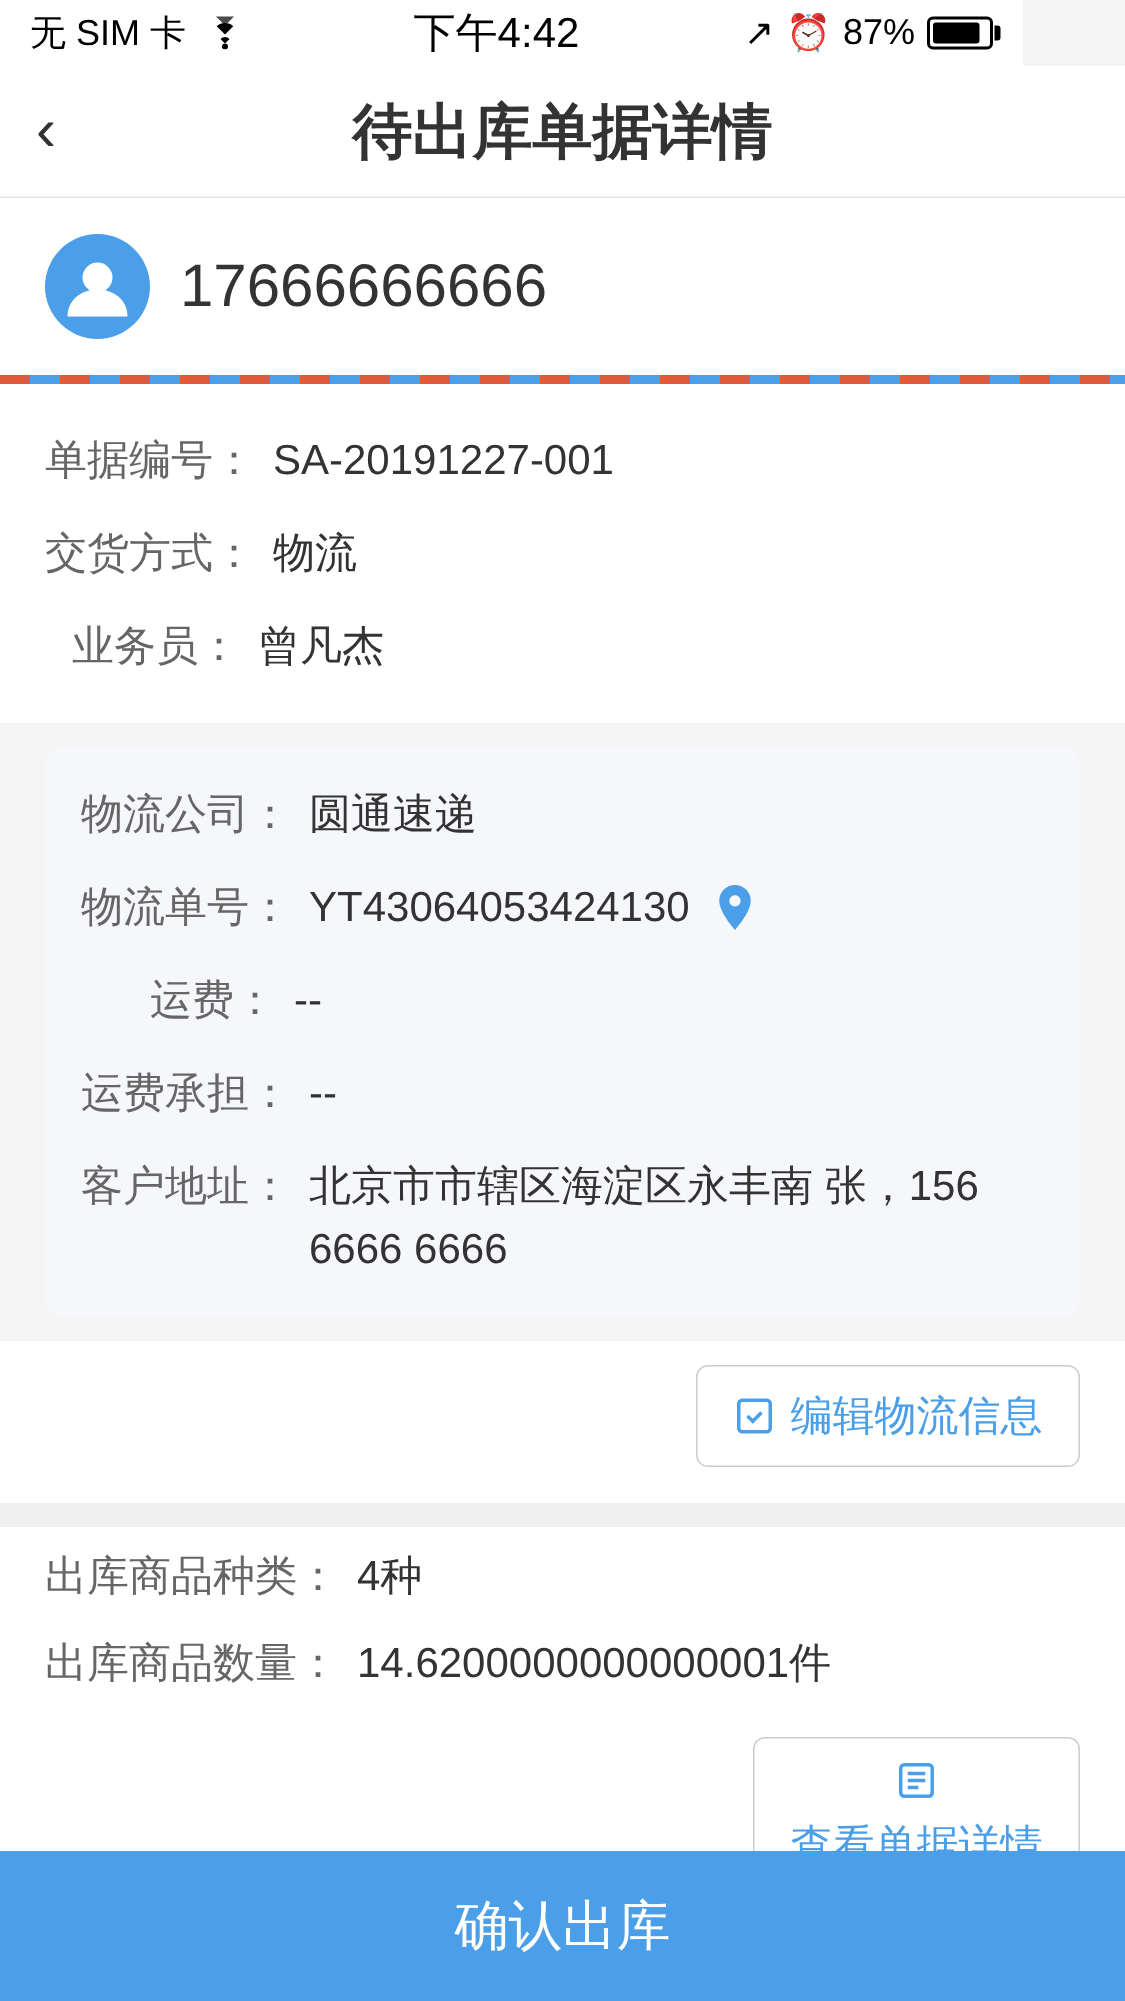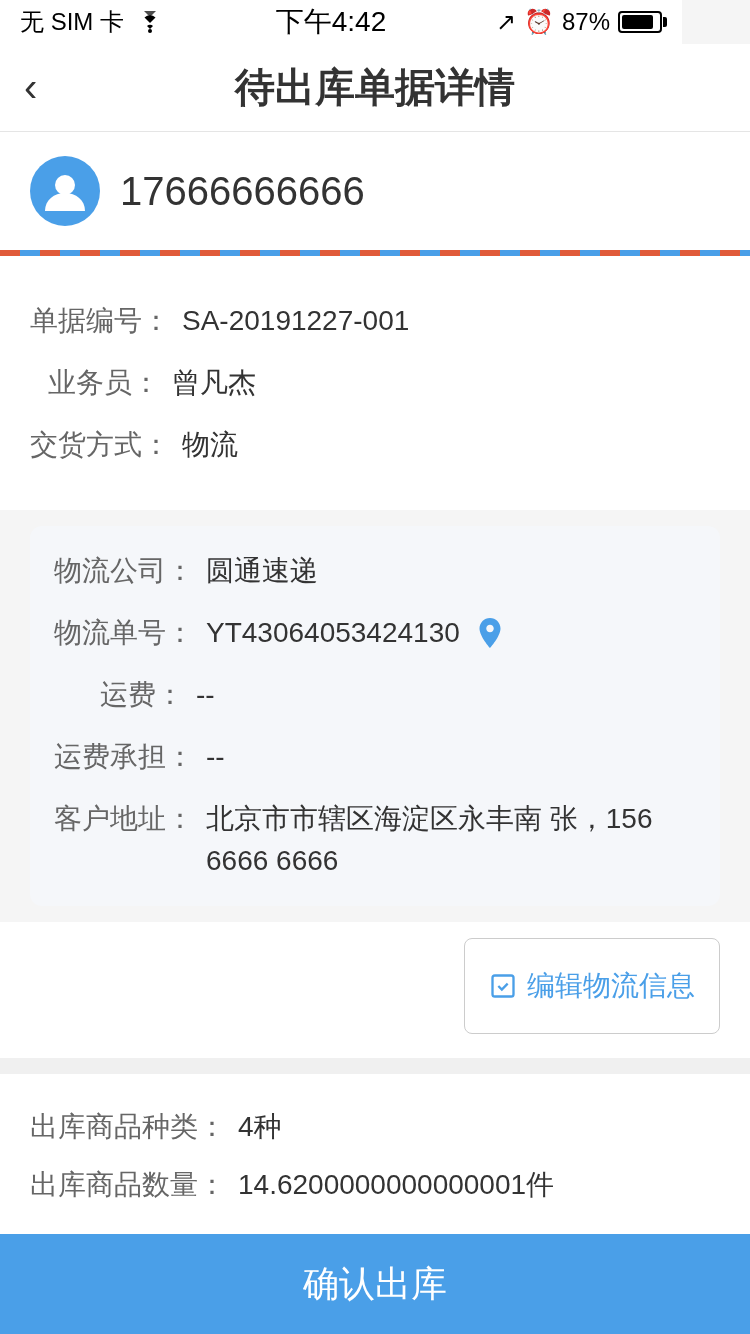--- a/index.html
+++ b/index.html
@@ -131,21 +131,21 @@
         #e05a3a 0px,
         #e05a3a 20px,
         #4a9fe8 20px,
         #4a9fe8 40px
       );
     }
 
     
     .info-section {
       background: #fff;
-      padding: 44px 30px;
+      padding: 30px 30px;
       margin-bottom: 16px;
     }
     .info-row {
       display: flex;
       align-items: flex-start;
       margin-bottom: 20px;
       line-height: 1.5;
     }
     .info-row:last-child {
       margin-bottom: 0;
@@ -214,37 +214,37 @@
       justify-content: flex-end;
       padding: 16px 30px 24px 30px;
       background: #fff;
     }
     .edit-btn {
       display: flex;
       align-items: center;
       gap: 10px;
       border: 1px solid #ccc;
       border-radius: 8px;
-      padding: 28px 24px;
+      padding: 14px 24px;
       font-size: 28px;
       color: #4a9fe8;
       background: #fff;
       cursor: pointer;
     }
 
     
     .section-divider {
       height: 16px;
       background: #f0f0f0;
     }
 
     
     .goods-section {
       background: #fff;
-      padding: 34px 30px;
+      padding: 14px 30px;
     }
     .goods-row {
       display: flex;
       align-items: center;
       margin-bottom: 20px;
     }
     .goods-row:last-child {
       margin-bottom: 0;
     }
     .goods-label {
@@ -347,26 +347,26 @@
 </div>
 
 <div class="dashed-separator"></div>
 
 <div class="info-section">
   <div class="info-row">
     <span class="info-label">单据编号：</span>
     <span class="info-value">SA-20191227-001</span>
   </div>
   <div class="info-row">
+    <span class="info-label">交货方式：</span>
+    <span class="info-value">物流</span>
+  </div>
+  <div class="info-row">
     <span class="info-label">业务员：</span>
     <span class="info-value">曾凡杰</span>
-  </div>
-  <div class="info-row">
-    <span class="info-label">交货方式：</span>
-    <span class="info-value">物流</span>
   </div>
 </div>
 
 <div class="logistics-card">
   <div class="logistics-row">
     <span class="logistics-label">物流公司：</span>
     <span class="logistics-value">圆通速递</span>
   </div>
   <div class="logistics-row">
     <span class="logistics-label">物流单号：</span>

